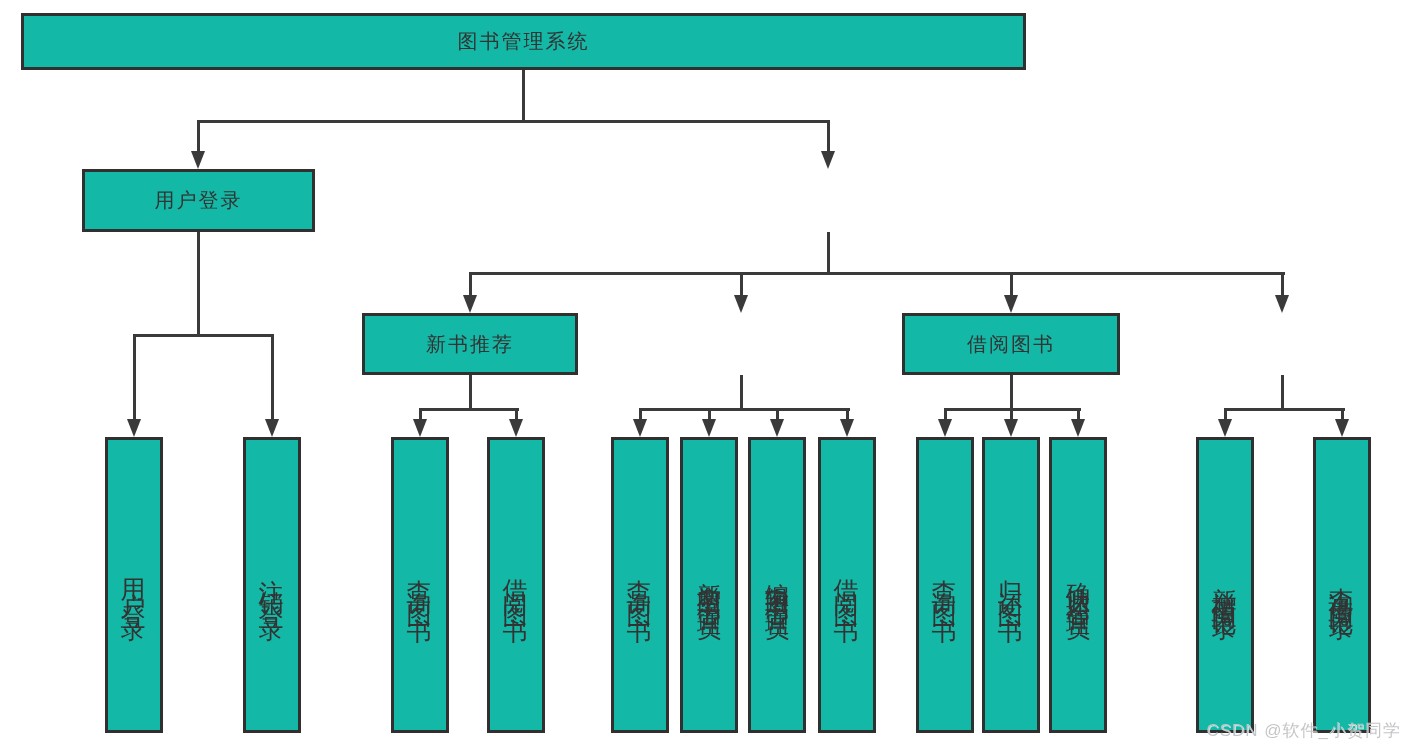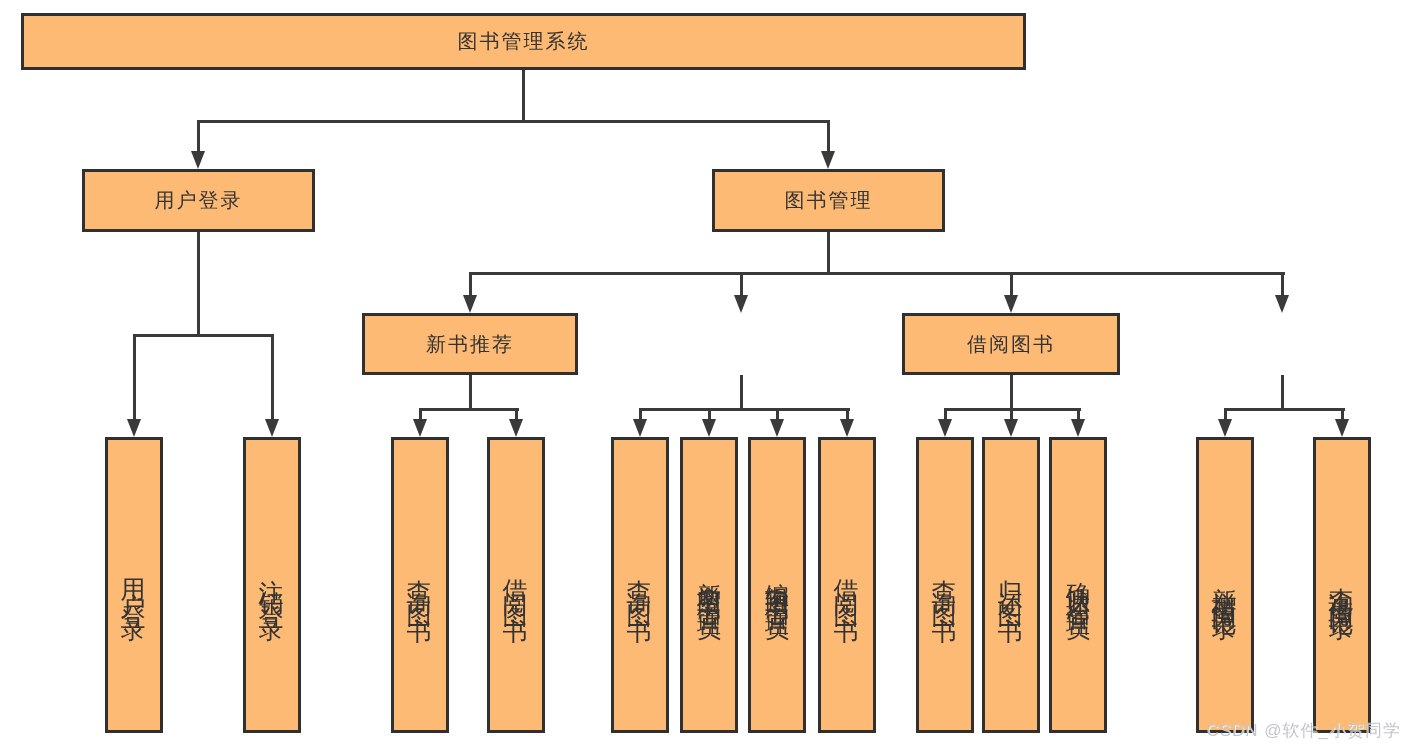--- a/index.html
+++ b/index.html
@@ -7,21 +7,21 @@
     position:relative;
     width:1405px;height:747px;
     background:var(--bg,#ffffff);
     font-family:"Liberation Sans","DejaVu Sans",sans-serif;
     color:var(--text,#333333);
     overflow:hidden;
   }
   .box{
     position:absolute;
     box-sizing:border-box;
-    background:#fdba74;
+    background:#14b8a6;
     border:3px solid var(--border,#303030);
     display:flex;align-items:center;justify-content:center;
     z-index:2;
   }
   .hbox{font-size:20px;letter-spacing:2px;}
   .vbox span{
     writing-mode:vertical-lr;
     text-orientation:mixed;
     white-space:nowrap;
   }
@@ -66,23 +66,20 @@
       <div class="head"></div>
     </div>
   <div class="arrow" style="left:821px;top:123px;height:46px">
       <div class="shaft"></div>
       <div class="head"></div>
     </div>
 
   <div class="box hbox" style="left:82px;top:169px;width:233px;height:63px">
     <span>用户登录</span>
   </div>
-  <div class="box hbox" style="left:712px;top:169px;width:233px;height:63px">
-    <span>图书管理</span>
-  </div>
 
   <div class="vline" style="left:197px;top:232px;height:104px"></div>
   <div class="hline" style="left:133px;top:334px;width:141px"></div>
   <div class="arrow" style="left:127px;top:337px;height:100px">
       <div class="shaft"></div>
       <div class="head"></div>
     </div>
   <div class="arrow" style="left:265px;top:337px;height:100px">
       <div class="shaft"></div>
       <div class="head"></div>

